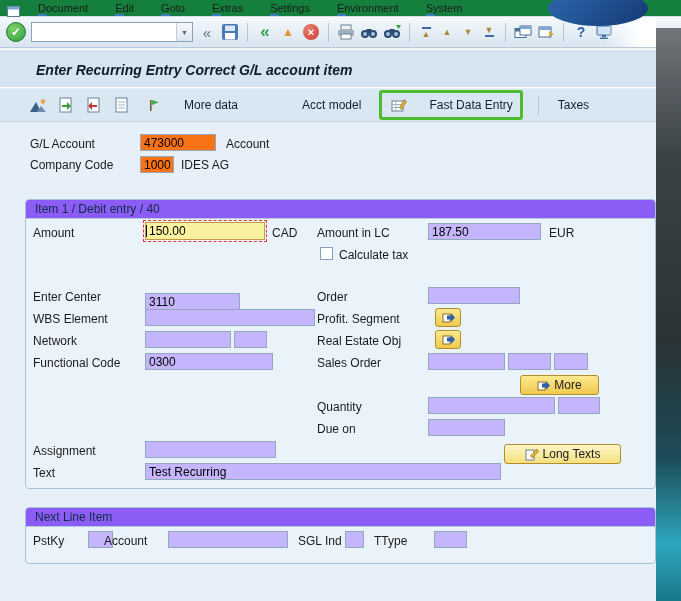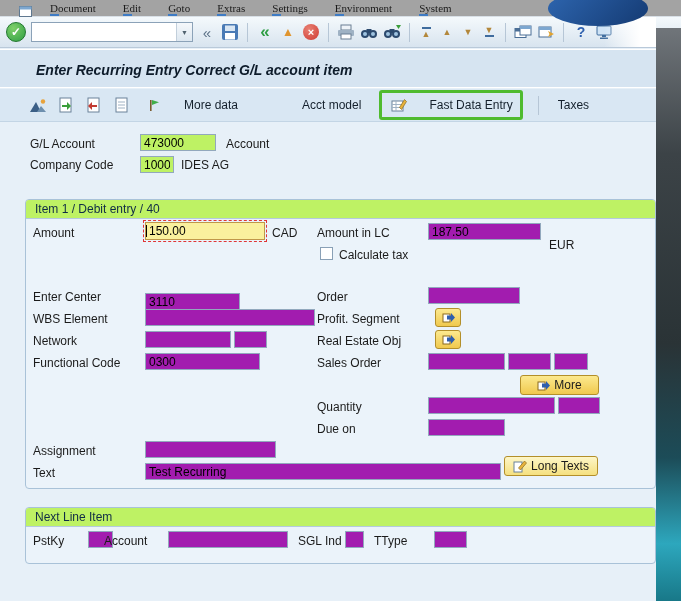--- a/index.html
+++ b/index.html
@@ -1,22 +1,22 @@
 <!DOCTYPE html>
 <html><head>
 <meta charset="utf-8">
 <style>
   html,body{margin:0;padding:0;background:#fff;}
   .page{position:relative;width:681px;height:601px;overflow:hidden;background:#e7f0f8;
         font-family:"Liberation Sans",sans-serif;color:#1b1b1b;}
 
   
-  .menubar{position:absolute;left:0;top:0;width:681px;height:17px;background:#a3a3a3;
+  .menubar{position:absolute;left:0;top:0;width:681px;height:17px;background:#15803d;
            border-bottom:1px solid #d8dfe6;display:flex;align-items:center;
-           padding-left:19px;box-sizing:border-box;z-index:3;font-family:Liberation Serif, serif;}
+           padding-left:7px;box-sizing:border-box;z-index:3;}
   .sysmenu{width:13px;height:11px;margin-right:18px;}
   .menu-item{font-size:11px;margin-right:27px;position:relative;white-space:nowrap;cursor:default;}
   .menu-item::after{content:"";position:absolute;left:0;bottom:-2px;width:9px;height:2px;background:#3e7bc4;}
 
   
   .toolbar{position:absolute;left:0;top:17px;width:681px;height:31px;
            background:linear-gradient(#f4f9fc,#d8e4ef);border-bottom:1px solid #b9c9d9;
            display:flex;align-items:center;padding-left:6px;box-sizing:border-box;gap:5px;z-index:2;}
   .enter-btn{width:20px;height:20px;border-radius:50%;background:radial-gradient(circle at 35% 30%,#7fd06a,#2f9e44);
              color:#fff;font-size:12px;font-weight:bold;display:flex;align-items:center;justify-content:center;
@@ -52,28 +52,28 @@
   .title-text{position:absolute;left:36px;top:12px;font-size:14px;font-weight:bold;font-style:italic;color:#0d1b2a;}
   .apptoolbar{position:absolute;left:0;top:89px;width:656px;height:33px;background:#d9e7f3;
               border-bottom:1px solid #c3d5e5;display:flex;align-items:center;
               padding-left:28px;box-sizing:border-box;gap:8px;}
   .app-ic{display:inline-flex;align-items:center;justify-content:center;width:20px;height:20px;cursor:default;}
   .app-btn{display:inline-flex;align-items:center;gap:20px;font-size:12px;color:#14202c;padding:2px 4px;cursor:default;white-space:nowrap;}
   .fast-entry{border:3px solid #4fbb2f;border-radius:3px;padding:2px 7px;background:rgba(255,255,255,0.0);}
 
   
   .lbl{position:absolute;font-size:12px;white-space:nowrap;color:#1b1b1b;}
-  .fld{position:absolute;height:17px;border:1px solid #92a8bd;background:#a21caf;font-size:12px;
+  .fld{position:absolute;height:17px;border:1px solid #92a8bd;background:#c4b5fd;font-size:12px;
        padding:0 3px;box-sizing:border-box;font-family:"Liberation Sans",sans-serif;color:#000;}
-  .fld.display{background:#bef264;}
+  .fld.display{background:#f97316;}
   .fld.focus{height:18px;background:#faf19e;border:1px solid #c0984a;outline:1px dashed #e03535;outline-offset:1px;}
   .caret{position:absolute;width:1px;height:12px;background:#000;z-index:2;}
   .chk{position:absolute;width:13px;height:13px;background:#fff;border:1px solid #89a0b6;box-sizing:border-box;}
   .groupbox{position:absolute;border:1px solid #a9c2d8;border-radius:4px;background:#ebf3fa;box-sizing:border-box;}
-  .group-header{height:18px;background:#bef264;border-bottom:1px solid #b4cade;border-radius:3px 3px 0 0;
+  .group-header{height:18px;background:#8b5cf6;border-bottom:1px solid #b4cade;border-radius:3px 3px 0 0;
                 display:flex;align-items:center;padding-left:9px;font-size:12px;color:#102c46;}
   .goldbtn{position:absolute;display:flex;align-items:center;justify-content:center;gap:4px;
            background:linear-gradient(#fce98f,#f0c94e);border:1px solid #b38f2a;border-radius:3px;
            font-size:12px;color:#1b1b1b;box-sizing:border-box;cursor:default;white-space:nowrap;}
   .goldbtn.light{background:linear-gradient(#fdf6c8,#f5e07f);}
 </style>
 </head>
 <body>
 
 <div class="page">
@@ -266,21 +266,21 @@
   </div>
 
   <div>
 
     <span class="lbl" style="left:33px;top:226px">Amount</span>
     <input class="fld focus" style="left: 145px; top: 222px; width: 120px;" value="150.00">
     <span class="caret" style="left:146px;top:225px"></span>
     <span class="lbl" style="left:272px;top:226px">CAD</span>
     <span class="lbl" style="left:317px;top:226px">Amount in LC</span>
     <input class="fld" style="left: 428px; top: 223px; width: 113px;" value="187.50">
-    <span class="lbl" style="left:549px;top:238px">EUR</span>
+    <span class="lbl" style="left:549px;top:226px">EUR</span>
 
     <span class="chk" style="left:320px;top:247px"></span>
     <span class="lbl" style="left:339px;top:248px">Calculate tax</span>
 
     <span class="lbl" style="left:33px;top:290px">Enter Center</span>
     <input class="fld" style="left: 145px; top: 293px; width: 95px;" value="3110">
     <span class="lbl" style="left:317px;top:290px">Order</span>
     <input class="fld" style="left: 428px; top: 287px; width: 92px;">
 
     <span class="lbl" style="left:33px;top:312px">WBS Element</span>
@@ -298,21 +298,21 @@
     <input class="fld" style="left: 234px; top: 331px; width: 33px;">
     <span class="lbl" style="left:317px;top:334px">Real Estate Obj</span>
     <span class="goldbtn" style="left:435px;top:330px;width:26px;height:19px">
       <svg width="13" height="11">
           <rect x="1" y="2" width="7" height="8" fill="#fff" stroke="#8a6a1e"></rect>
           <polygon points="5,3.5 9,3.5 9,1 13,5.5 9,10 9,7.5 5,7.5" fill="#2f5fae"></polygon>
         </svg>
     </span>
 
     <span class="lbl" style="left:33px;top:356px">Functional Code</span>
-    <input class="fld" style="left: 145px; top: 353px; width: 115px;" value="0300">
+    <input class="fld" style="left: 145px; top: 353px; width: 128px;" value="0300">
     <span class="lbl" style="left:317px;top:356px">Sales Order</span>
     <input class="fld" style="left: 428px; top: 353px; width: 77px;">
     <input class="fld" style="left: 508px; top: 353px; width: 43px;">
     <input class="fld" style="left: 554px; top: 353px; width: 34px;">
 
     <span class="goldbtn" style="left:520px;top:375px;width:79px;height:20px">
       <svg width="13" height="11">
           <rect x="1" y="2" width="7" height="8" fill="#fff" stroke="#8a6a1e"></rect>
           <polygon points="5,3.5 9,3.5 9,1 13,5.5 9,10 9,7.5 5,7.5" fill="#2f5fae"></polygon>
         </svg>
@@ -323,21 +323,21 @@
     <input class="fld" style="left: 428px; top: 397px; width: 127px;">
     <input class="fld" style="left: 558px; top: 397px; width: 42px;">
     <span class="lbl" style="left:317px;top:422px">Due on</span>
     <input class="fld" style="left: 428px; top: 419px; width: 77px;">
 
     <span class="lbl" style="left:33px;top:444px">Assignment</span>
     <input class="fld" style="left: 145px; top: 441px; width: 131px;">
 
     <span class="lbl" style="left:33px;top:466px">Text</span>
     <input class="fld" style="left: 145px; top: 463px; width: 356px;" value="Test Recurring">
-    <span class="goldbtn light" style="left:504px;top:456px;width:94px;height:20px">
+    <span class="goldbtn light" style="left:504px;top:444px;width:117px;height:20px">
       <svg width="14" height="13">
           <rect x="1" y="2" width="8" height="10" fill="#fff" stroke="#6b8299"></rect>
           <polygon points="5.5,8 11.5,1 13.5,3 7.5,10" fill="#e8b33c" stroke="#8a6a1e" stroke-width="0.7"></polygon>
         </svg>
       <span>Long Texts</span>
     </span>
   </div>
 
   <div class="groupbox" style="left:25px;top:507px;width:631px;height:57px">
     <div class="group-header">

